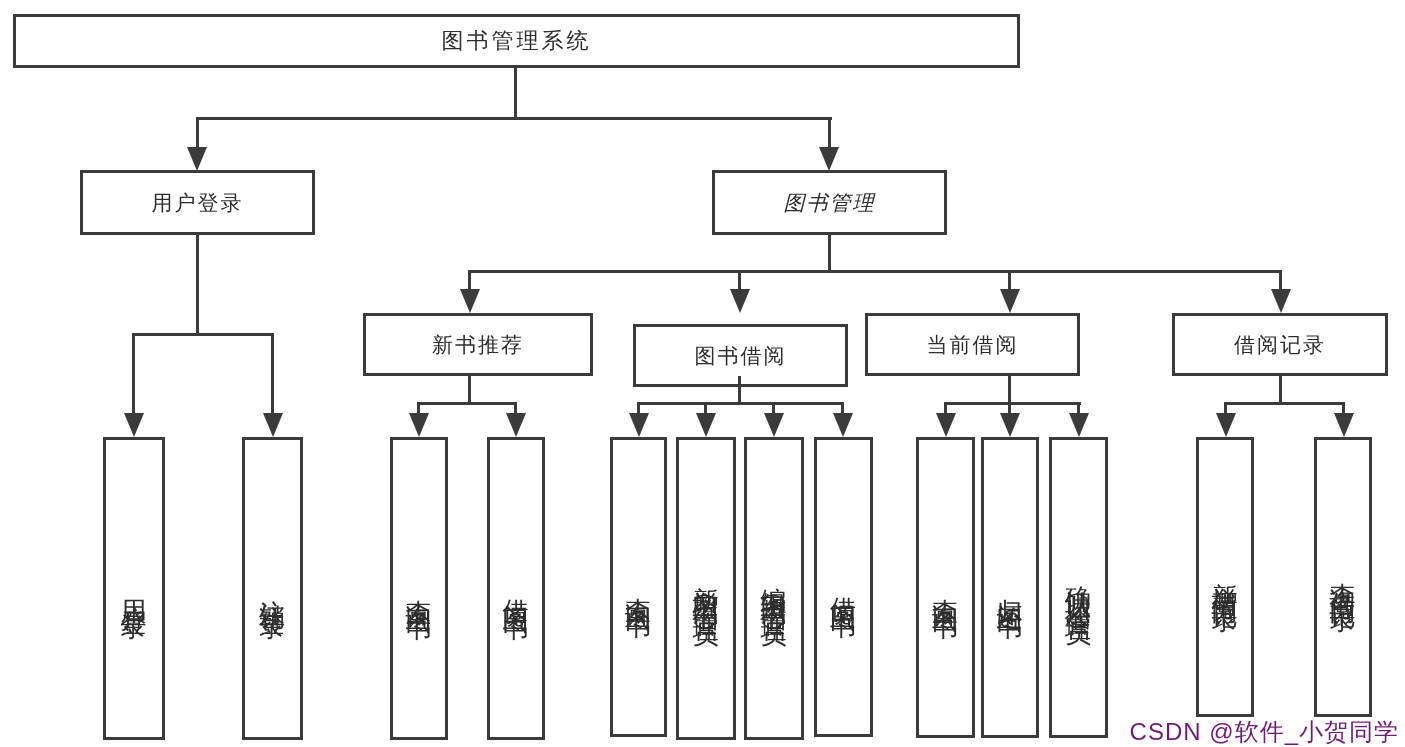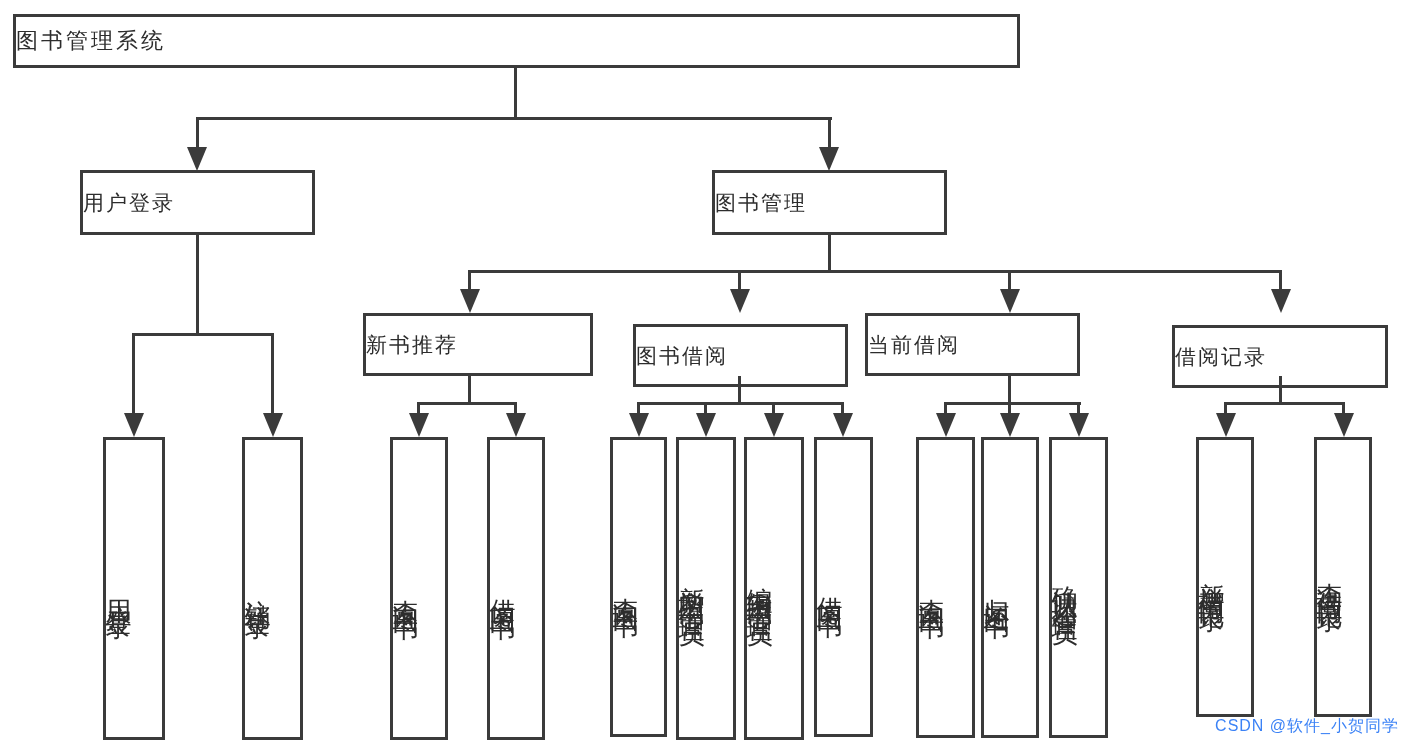--- a/index.html
+++ b/index.html
@@ -11,20 +11,21 @@
     overflow: hidden;
     font-family: "Liberation Sans", "DejaVu Sans", sans-serif;
   }
   .box {
     position: absolute;
     box-sizing: border-box;
     background: #ffffff;
     border: 3px solid #3b3b3b;
     display: flex;
     align-items: center;
+    justify-content: center;
     color: #2d2d2d;
   }
   .hl {            
     font-size: 21px;
     letter-spacing: 2px;
     white-space: nowrap;
   }
   .hl.title { font-size: 22px; letter-spacing: 3px; }
   .vl {            
     writing-mode: vertical-rl;
@@ -37,53 +38,53 @@
     position: absolute;
     width: 0; height: 0;
     border-left: 10px solid transparent;
     border-right: 10px solid transparent;
     border-top: 24px solid #3b3b3b;
   }
   .watermark {
     position: absolute;
     top: 716px;
     right: 6px;
-    font-size: 16px;
+    font-size: 24px;
     letter-spacing: 1px;
-    color: #3b82f6;
+    color: #701a75;
     white-space: nowrap;
     z-index: 5;
   }
 </style>
 </head>
 <body>
 
 <div class="canvas">
 
   <div class="box" style="left:13px; top:14px; width:1007px; height:54px;">
     <span class="hl title">图书管理系统</span>
   </div>
 
   <div class="box" style="left:80px; top:170px; width:235px; height:65px;">
     <span class="hl">用户登录</span>
   </div>
-  <div class="box" style="left:712px; top:170px; width:235px; height:65px;">
+  <div class="box" style="left:712px; top:170px; width:235px; height:65px;font-style:italic;">
     <span class="hl">图书管理</span>
   </div>
 
   <div class="box" style="left:363px; top:313px; width:230px; height:63px;">
     <span class="hl">新书推荐</span>
   </div>
   <div class="box" style="left:633px; top:324px; width:215px; height:63px;">
     <span class="hl">图书借阅</span>
   </div>
   <div class="box" style="left:865px; top:313px; width:215px; height:63px;">
     <span class="hl">当前借阅</span>
   </div>
-  <div class="box" style="left:1172px; top:325px; width:216px; height:63px;">
+  <div class="box" style="left:1172px; top:313px; width:216px; height:63px;">
     <span class="hl">借阅记录</span>
   </div>
 
   <div class="box" style="left:103px; top:437px; width:62px; height:303px;">
     <span class="vl">用户登录</span>
   </div>
   <div class="box" style="left:242px; top:437px; width:61px; height:303px;">
     <span class="vl">注销登录</span>
   </div>
 

